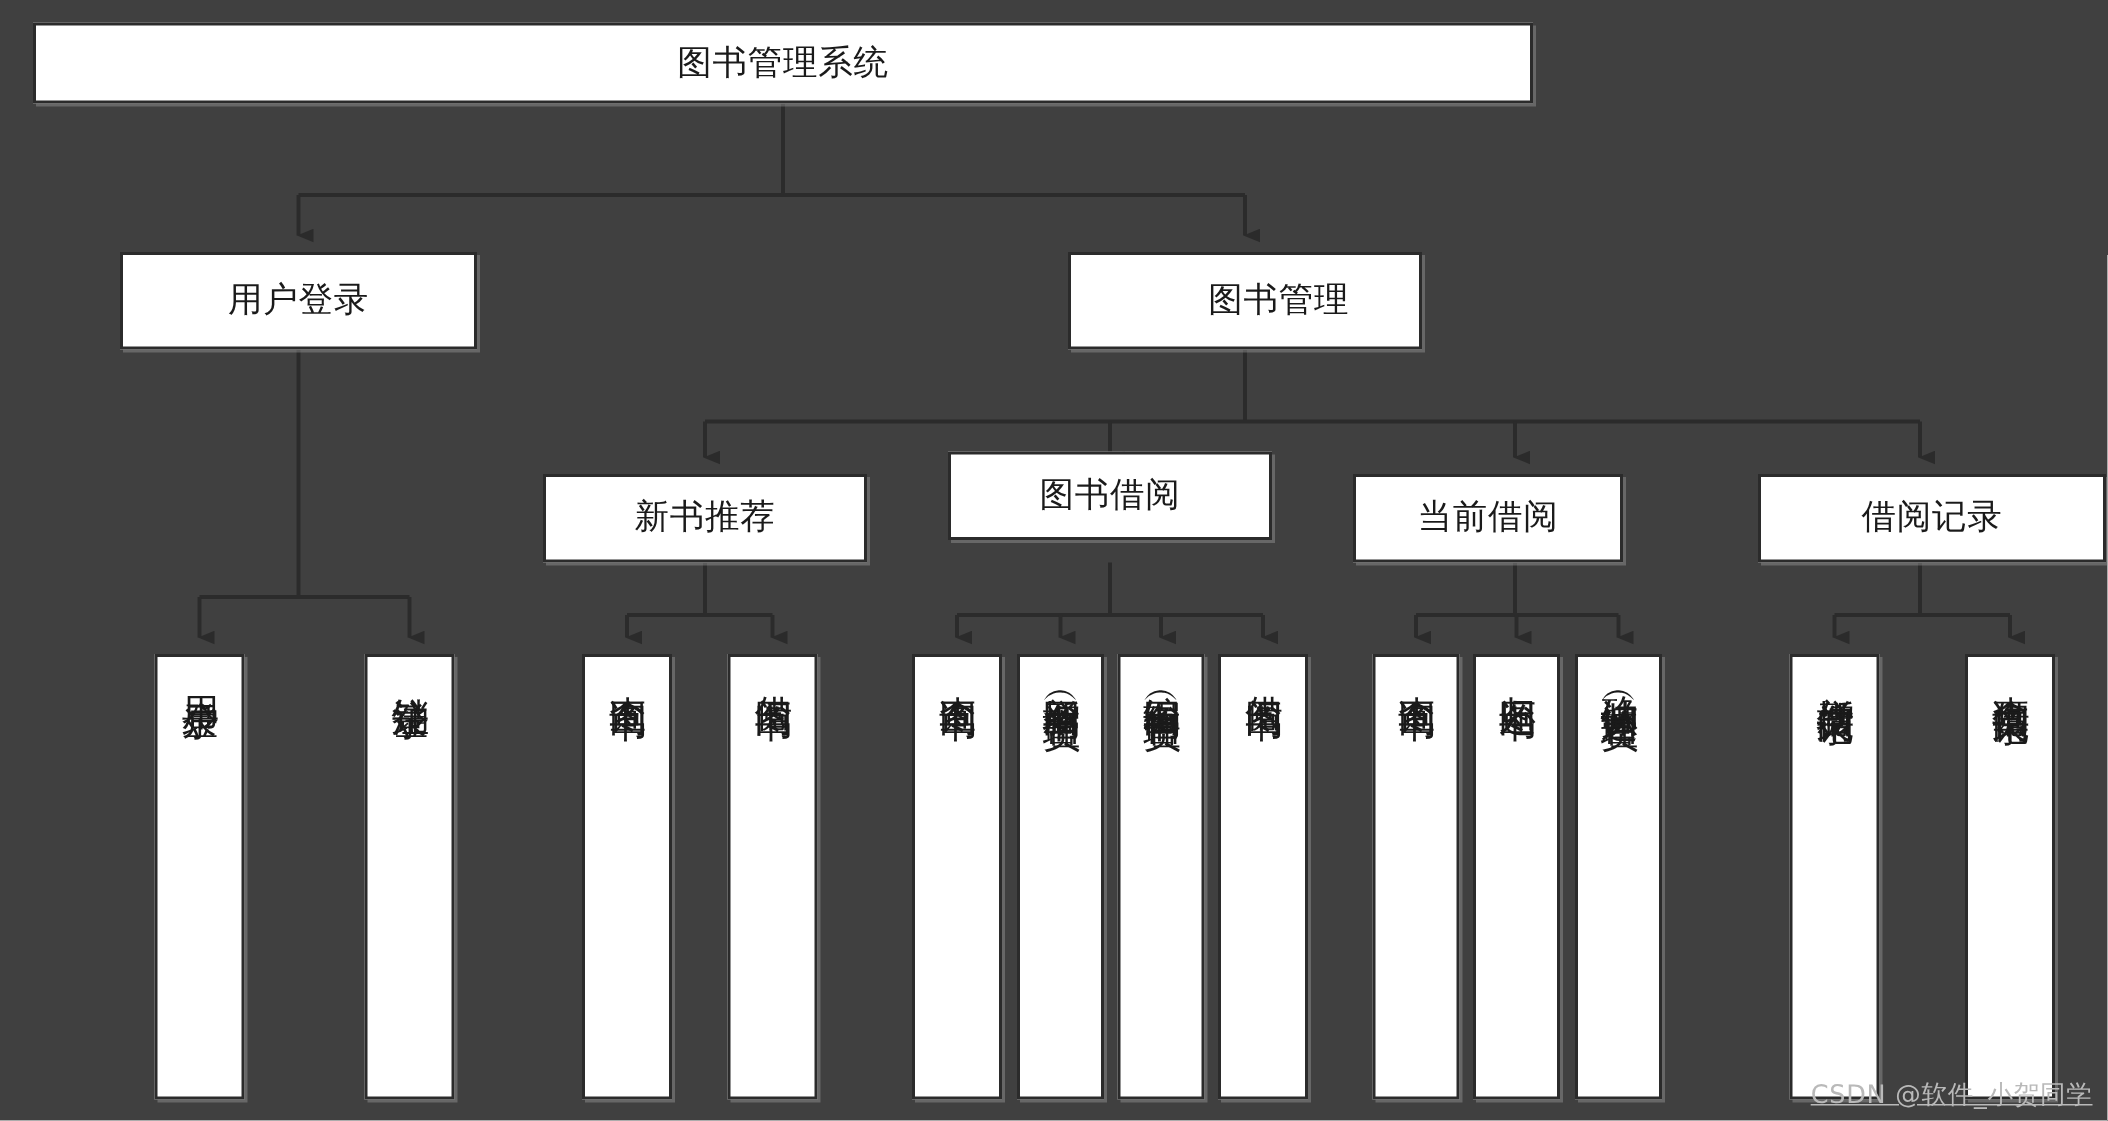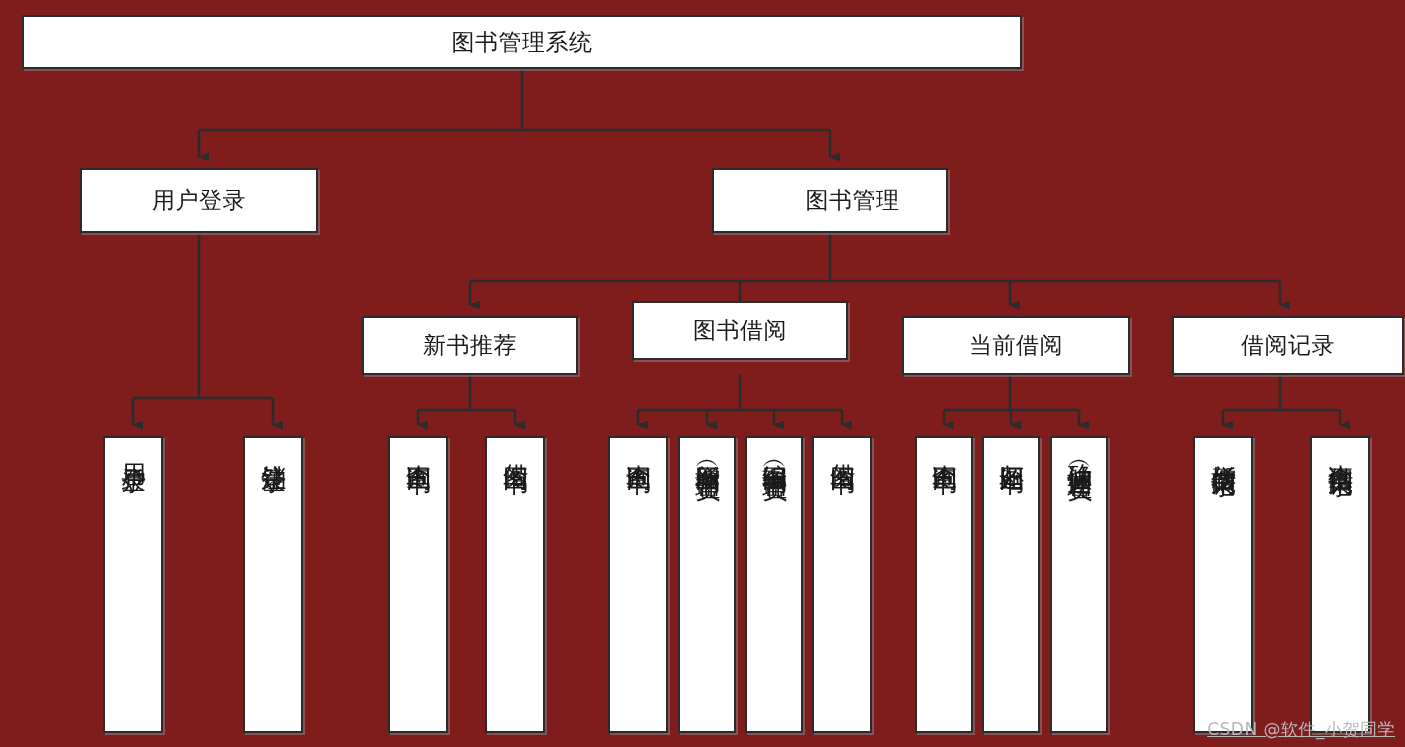--- a/index.html
+++ b/index.html
@@ -7,21 +7,21 @@
     padding: 0;
     background: #ffffff;
   }
   body {
     font-family: "DejaVu Sans", "Liberation Sans", sans-serif;
   }
   #canvas {
     position: relative;
     width: 1405px;
     height: 747px;
-    background: #7f1d1d;
+    background: #404040;
     overflow: hidden;
   }
   #edges {
     position: absolute;
     left: 0;
     top: 0;
     width: 1405px;
     height: 747px;
   }
   .node {
@@ -125,21 +125,21 @@
       </div>
       <div class="node horizontal" style="left: 712px; top: 168px; width: 236px; height: 65px; padding-left: 45px;">
         <span class="label">图书管理</span>
       </div>
       <div class="node horizontal" style="left: 362px; top: 316px; width: 216px; height: 59px;">
         <span class="label">新书推荐</span>
       </div>
       <div class="node horizontal" style="left: 632px; top: 301px; width: 216px; height: 59px;">
         <span class="label">图书借阅</span>
       </div>
-      <div class="node horizontal" style="left: 902px; top: 316px; width: 228px; height: 59px;">
+      <div class="node horizontal" style="left: 902px; top: 316px; width: 180px; height: 59px;">
         <span class="label">当前借阅</span>
       </div>
       <div class="node horizontal" style="left: 1172px; top: 316px; width: 232px; height: 59px;">
         <span class="label">借阅记录</span>
       </div>
       <div class="node vertical" style="left: 103px; top: 436px; width: 60px; height: 297px;">
         <span class="label">用户登录</span>
       </div>
       <div class="node vertical" style="left: 243px; top: 436px; width: 60px; height: 297px;">
         <span class="label">注销登录</span>

